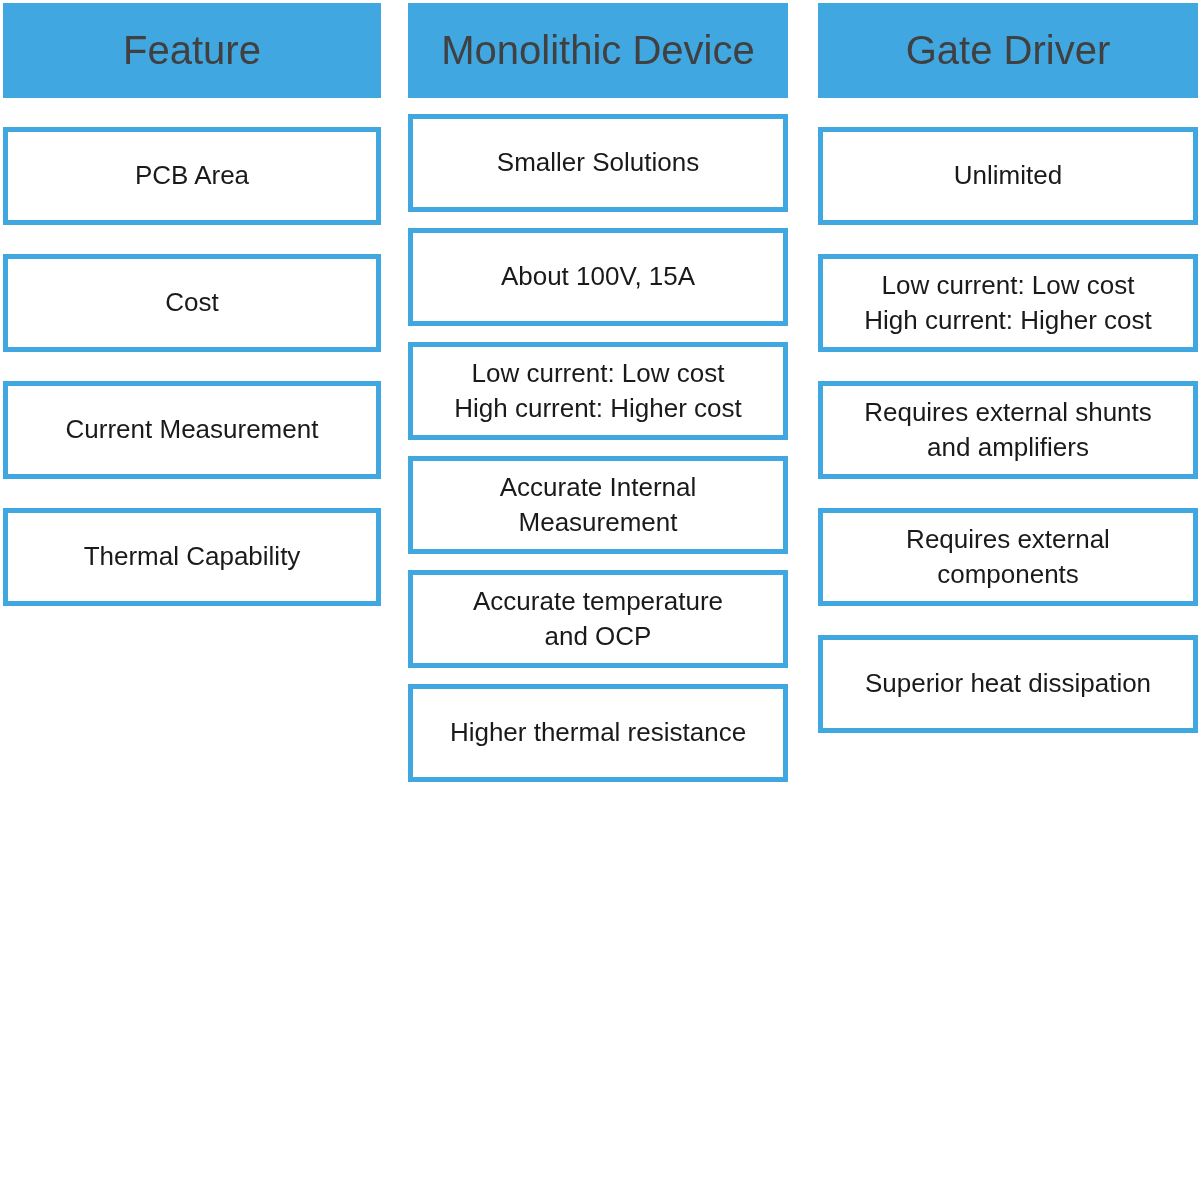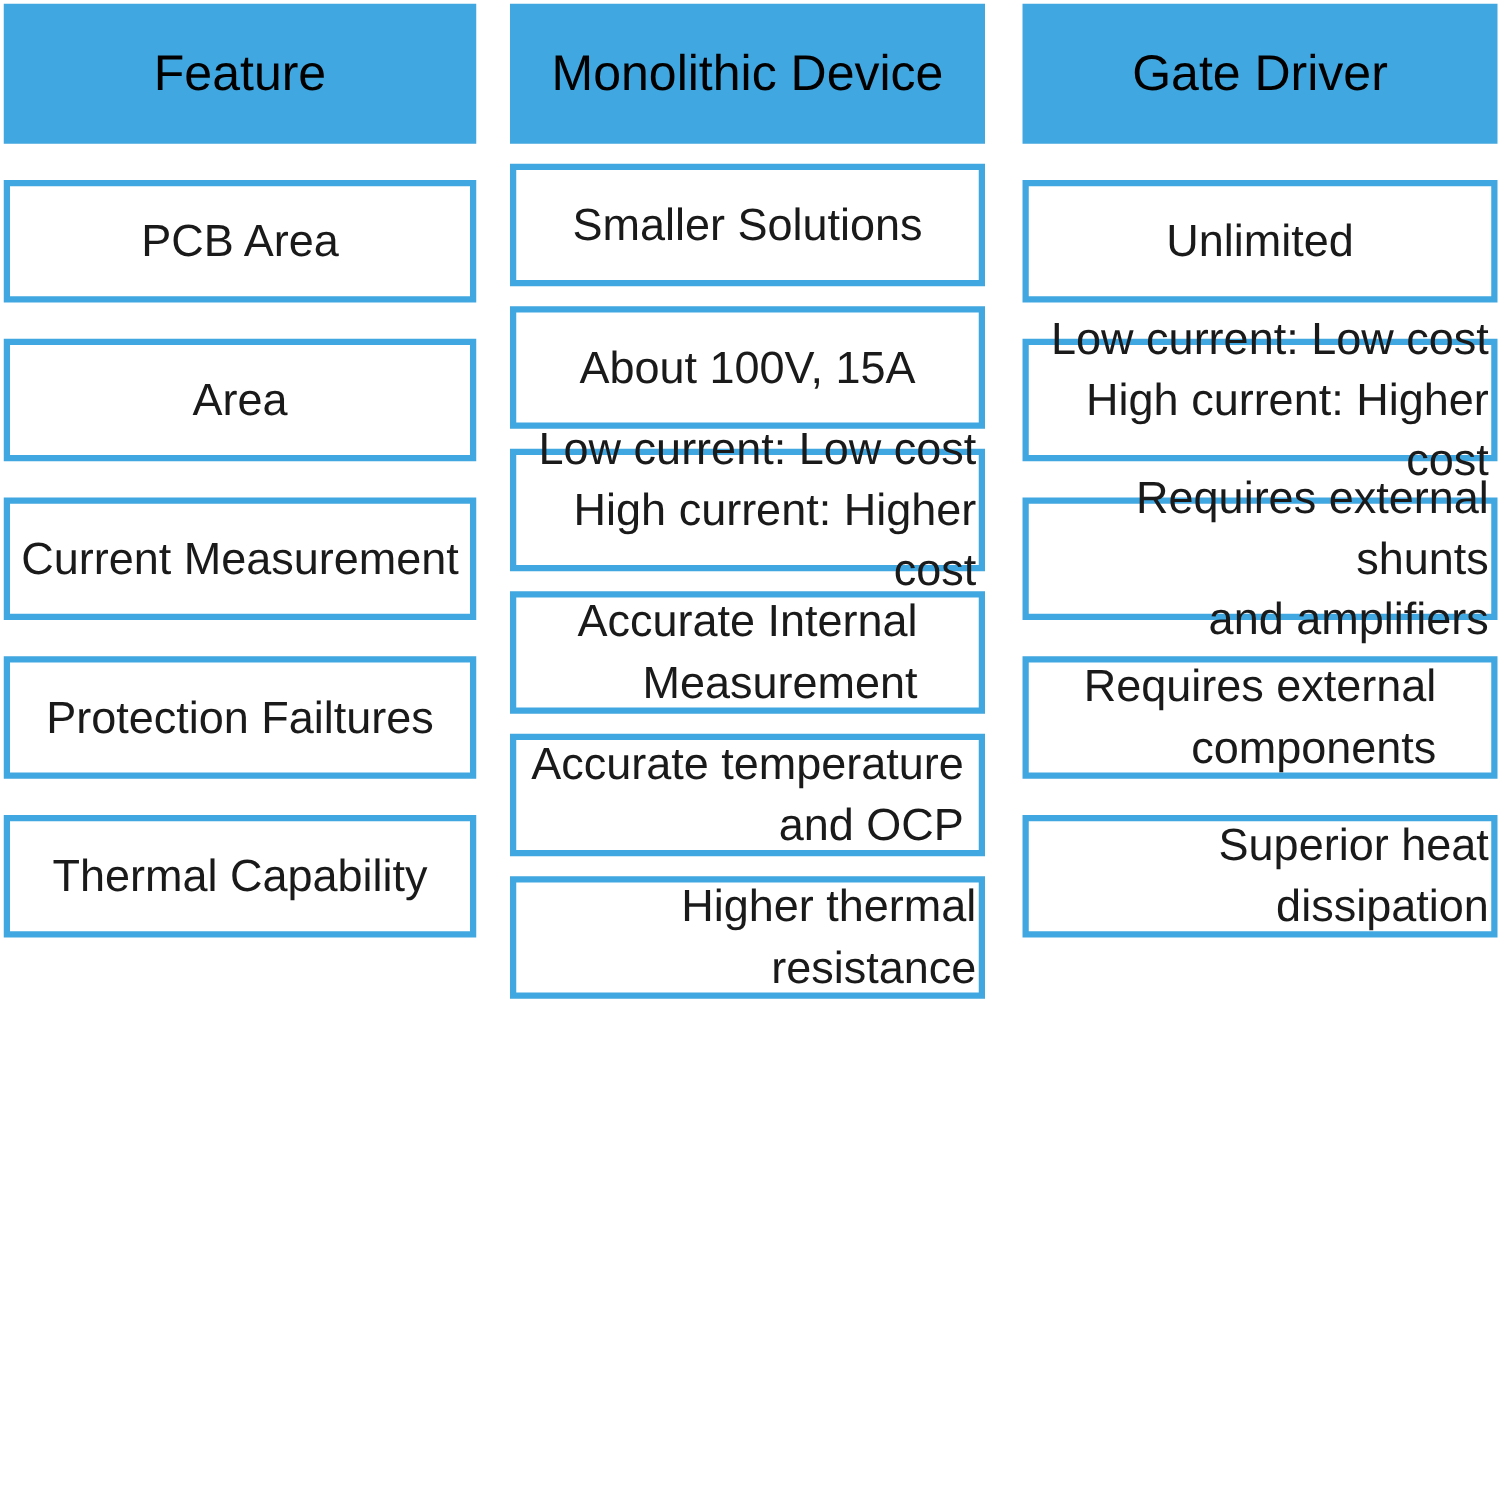--- a/index.html
+++ b/index.html
@@ -19,58 +19,57 @@
     position: absolute;
     top: 3px;
     display: flex;
     flex-direction: column;
     gap: 29px;
   }
   .col-1 { left: 3px;   width: 378px; }
   .col-2 { left: 408px; width: 380px; gap: 16px; }
   .col-3 { left: 818px; width: 380px; }
   .header {
-    height: 112px;
+    height: 95px;
     background: #41a7e0;
-    color: #000000;
+    color: #404040;
     font-size: 40px;
     display: flex;
     align-items: center;
     justify-content: center;
     text-align: center;
     flex: 0 0 auto;
   }
   .cell {
     box-sizing: border-box;
     height: 98px;
     background: #ffffff;
     border: 5px solid #41a7e0;
     color: #1a1a1a;
-    font-size: 36px;
+    font-size: 26px;
     line-height: 1.36;
     display: flex;
     align-items: center;
     justify-content: center;
-    text-align: right;
+    text-align: center;
     white-space: pre-line;
     padding: 0 2px;
     flex: 0 0 auto;
   }
 </style>
 </head>
 <body>
 
 <div class="board">
 
   <div class="col col-1">
     <div class="header">Feature</div>
     <div class="cell">PCB Area</div>
-    <div class="cell">Area</div>
+    <div class="cell">Cost</div>
     <div class="cell">Current Measurement</div>
-    <div class="cell">Protection Failtures</div>
     <div class="cell">Thermal Capability</div>
   </div>
 
   <div class="col col-2">
     <div class="header">Monolithic Device</div>
     <div class="cell">Smaller Solutions</div>
     <div class="cell">About 100V, 15A</div>
     <div class="cell">Low current: Low cost
 High current: Higher cost</div>
     <div class="cell">Accurate Internal

